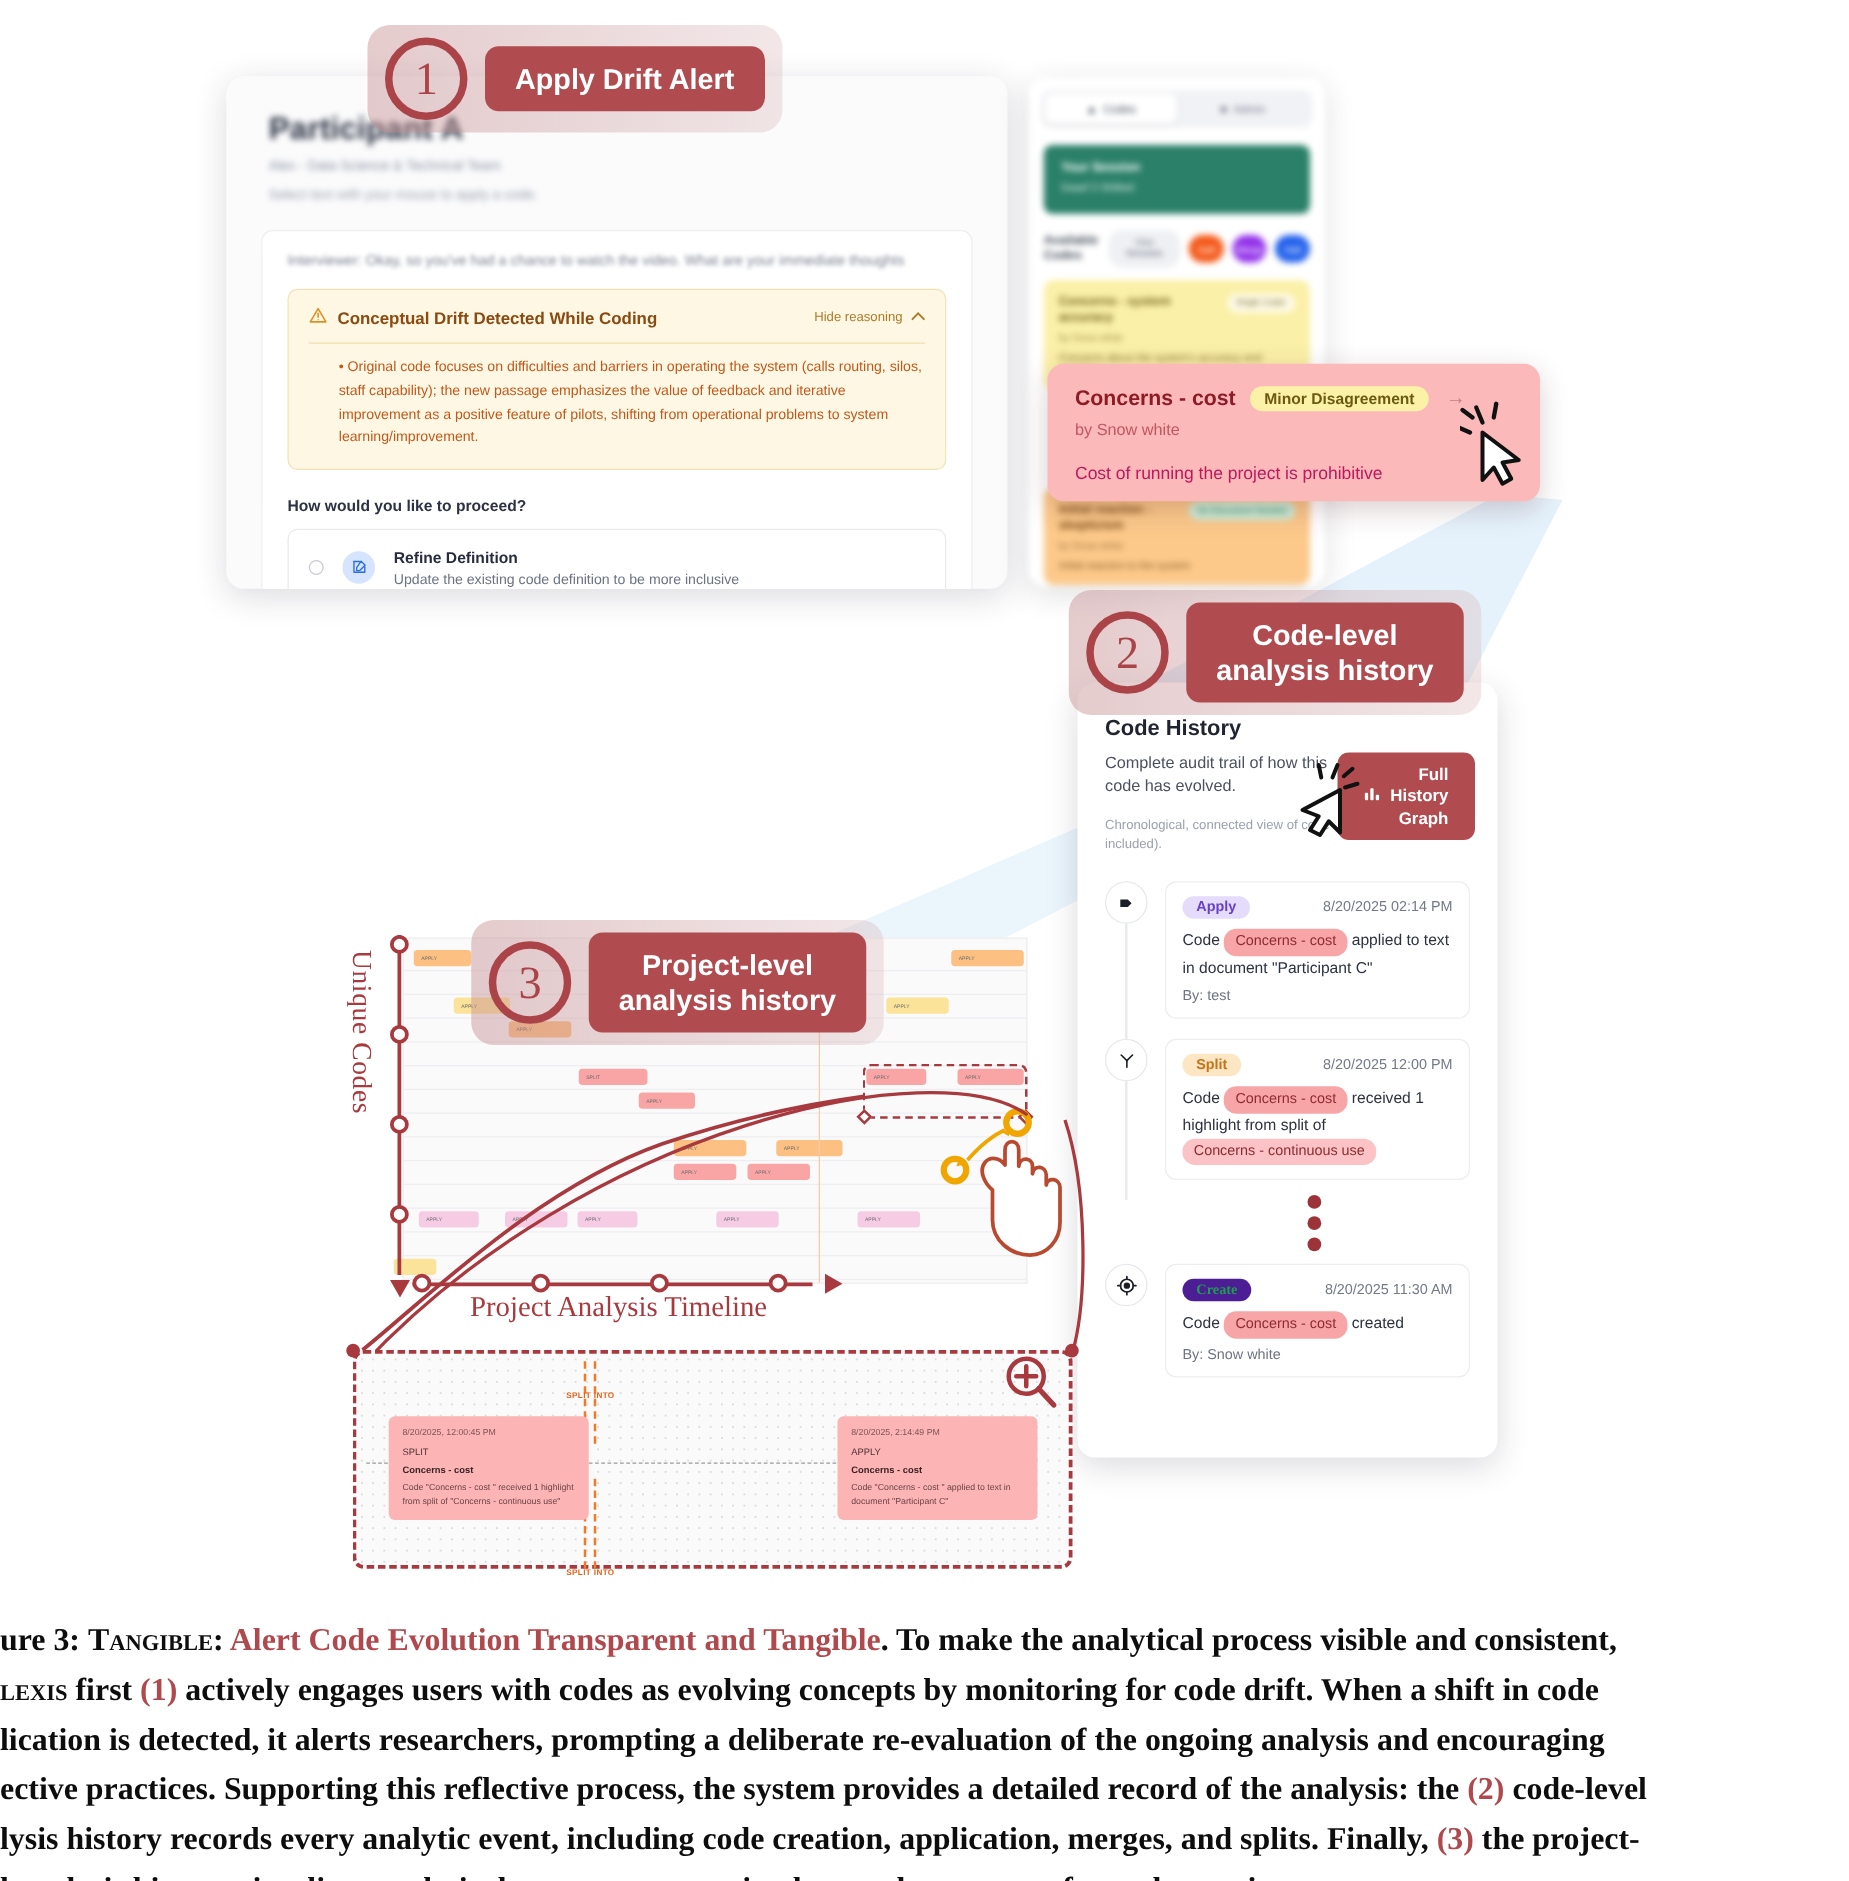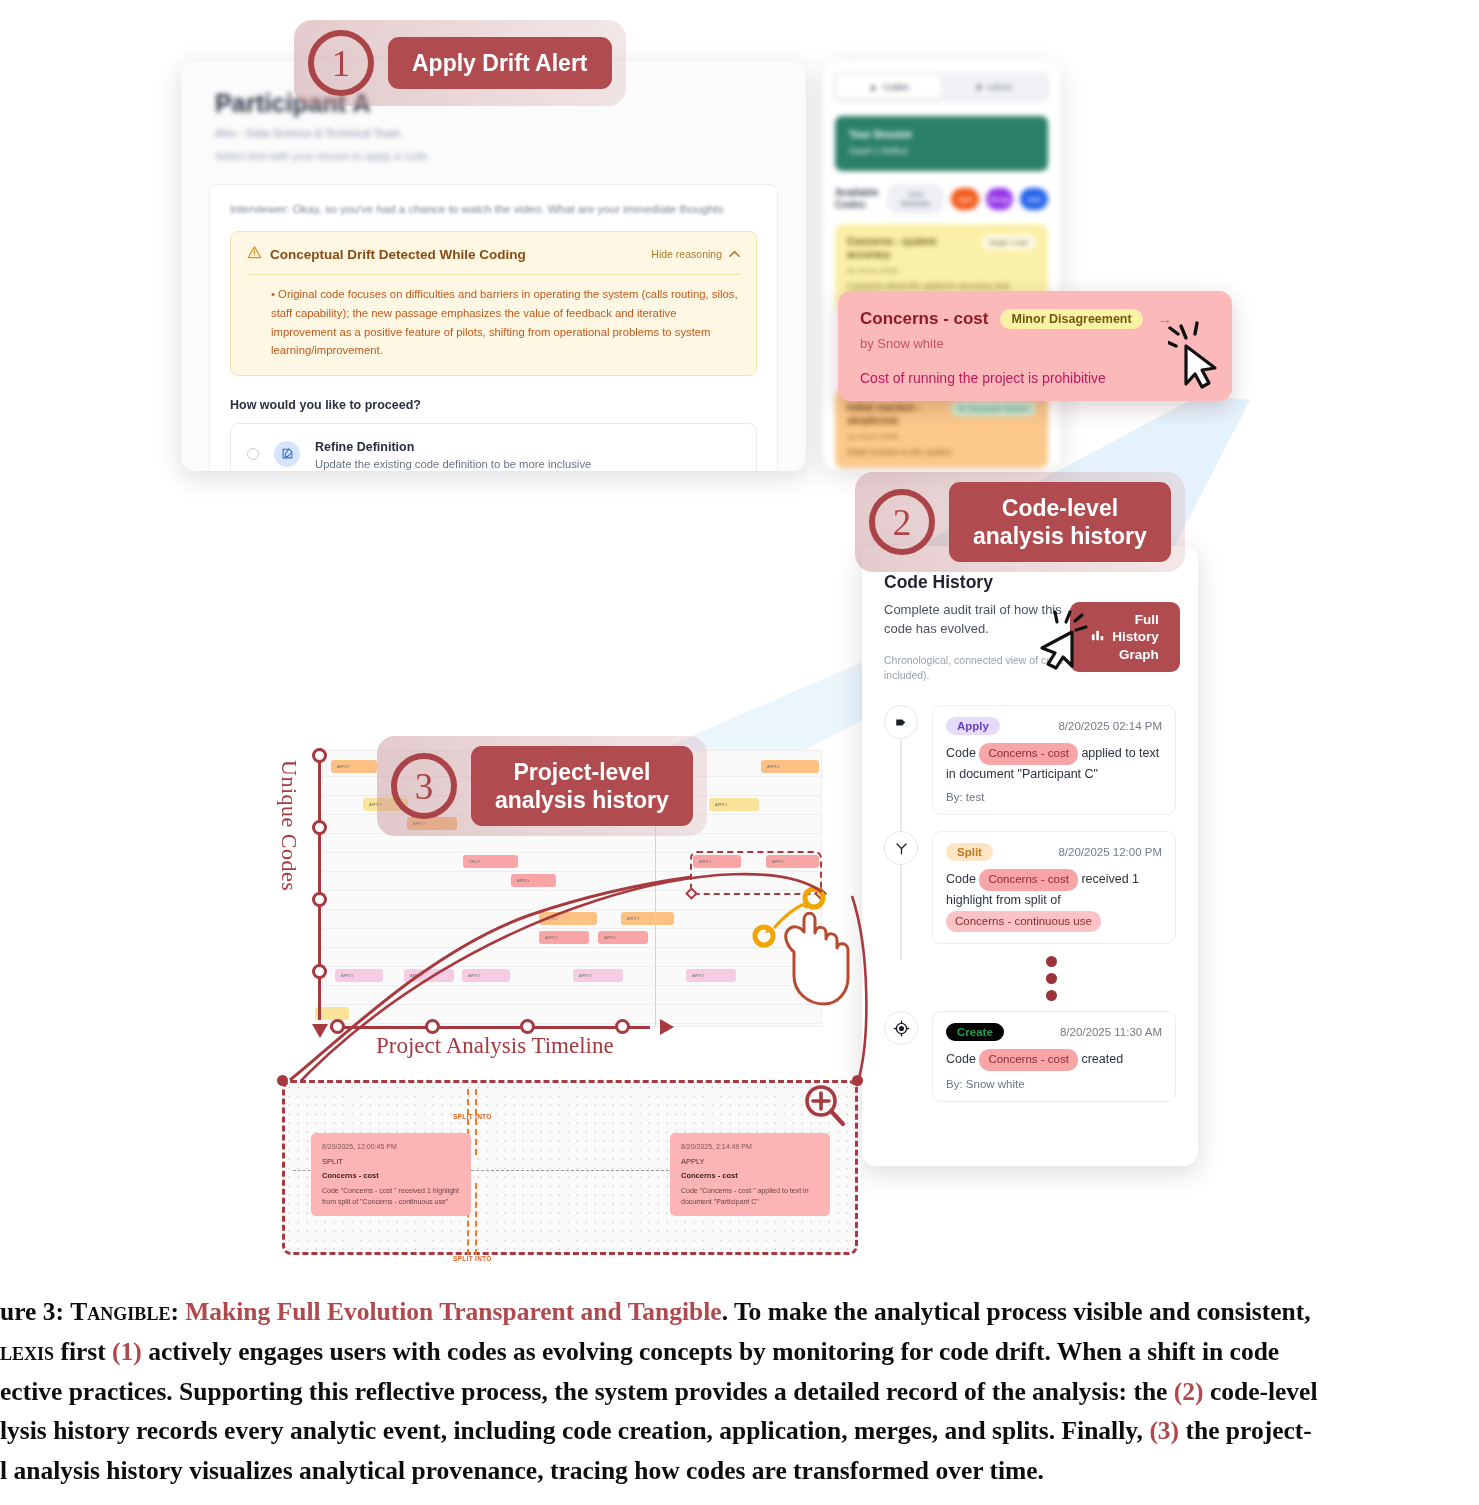--- a/index.html
+++ b/index.html
@@ -101,21 +101,21 @@
   .tl{margin-top:22px; position:relative;}
   .tl-item{display:flex; gap:14px; margin-bottom:16px; position:relative;}
   .tl-node{width:34px;height:34px;border-radius:50%;border:1px solid #e6e8ec;background:#fff;
            display:flex;align-items:center;justify-content:center;flex:none;z-index:2;}
   .tl-line{position:absolute;left:16px;top:34px;bottom:-16px;width:1.5px;background:#e8eaee;}
   .tl-card{flex:1;border:1px solid #edeef1;border-radius:9px;padding:11px 13px;background:#fff;}
   .tl-r1{display:flex;justify-content:space-between;align-items:center;}
   .pill{font-size:11.5px;font-weight:700;border-radius:11px;padding:3px 11px;}
   .p-apply{background:#e5dcfb;color:#6741c6;}
   .p-split{background:#fde6c4;color:#c4741a;}
-  .p-create{background:#000000;color:#1f9c4f;}
+  .p-create{background:#4c1d95;color:#1f9c4f;font-family:Liberation Serif, serif;}
   .ts{font-size:11.5px;color:#737b89;}
   .tl-b{font-size:12.5px;color:#2c3340;line-height:1.55;margin-top:8px;}
   .cpill{background:#f8a5a8;color:#8e2b32;border-radius:10px;padding:2px 9px;font-size:11.5px;display:inline-block;}
   .cpill.lt{background:#fbc3c5;}
   .tl-by{font-size:11.5px;color:#6c7482;margin-top:7px;}
   .ell{display:flex;flex-direction:column;align-items:center;gap:6px;margin:-4px 0 10px 42px;}
   .ell i{width:11px;height:11px;border-radius:50%;background:#9c3339;display:block;}
 
   
   #chart{
@@ -554,25 +554,26 @@
 analysis history</div>
   </div>
 
 <svg style="position:absolute;left:280px;top:740px;width:600px;height:340px;pointer-events:none;">
       <path d="M 10 340 C 60 300 150 210 250 175 C 330 148 390 140 412 137" stroke="#a8393f" stroke-width="3" fill="none"></path>
     </svg>
   </div>
 
 <div id="caption">
   <div class="cap-line">
-    <span>ure 3: </span><span class="sc">Tangible</span><span>: </span><span class="red">Making Full Evolution Transparent and Tangible</span><span>. To make the analytical process visible and consistent,</span>
+    <span>ure 3: </span><span class="sc">Tangible</span><span>: </span><span class="red">Alert Code Evolution Transparent and Tangible</span><span>. To make the analytical process visible and consistent,</span>
   </div>
   <div class="cap-line">
     <span class="sc">lexis</span><span> first </span><span class="red">(1)</span><span> actively engages users with codes as evolving concepts by monitoring for code drift. When a shift in code</span>
   </div>
+  <div class="cap-line">lication is detected, it alerts researchers, prompting a deliberate re-evaluation of the ongoing analysis and encouraging</div>
   <div class="cap-line">
     <span>ective practices. Supporting this reflective process, the system provides a detailed record of the analysis: the </span><span class="red">(2)</span><span> code-level</span>
   </div>
   <div class="cap-line">
     <span>lysis history records every analytic event, including code creation, application, merges, and splits. Finally, </span><span class="red">(3)</span><span> the project-</span>
   </div>
   <div class="cap-line">l analysis history visualizes analytical provenance, tracing how codes are transformed over time.</div>
 </div>
 
 </body></html>

